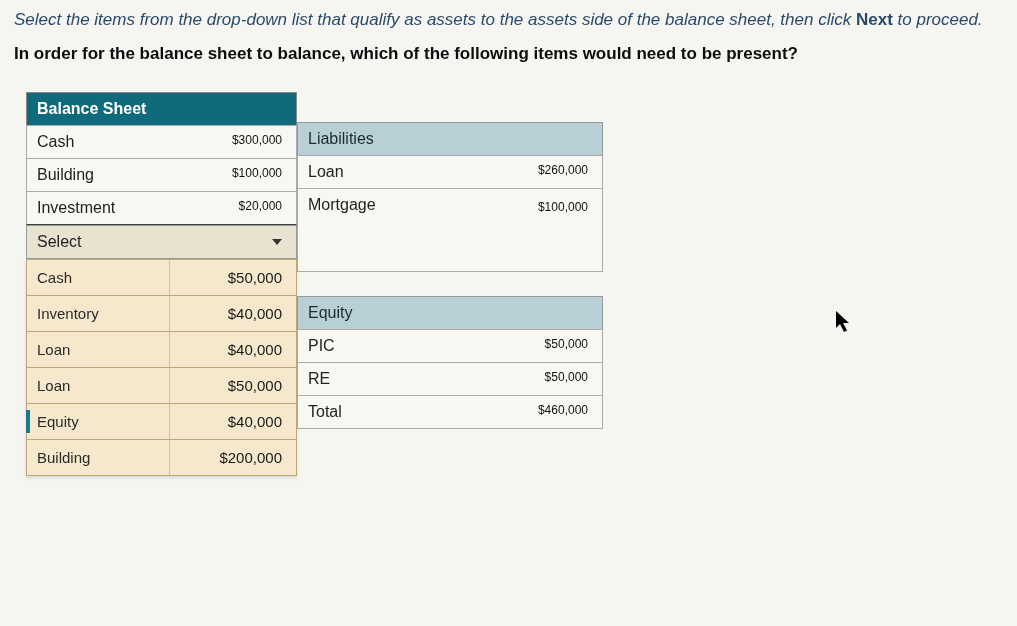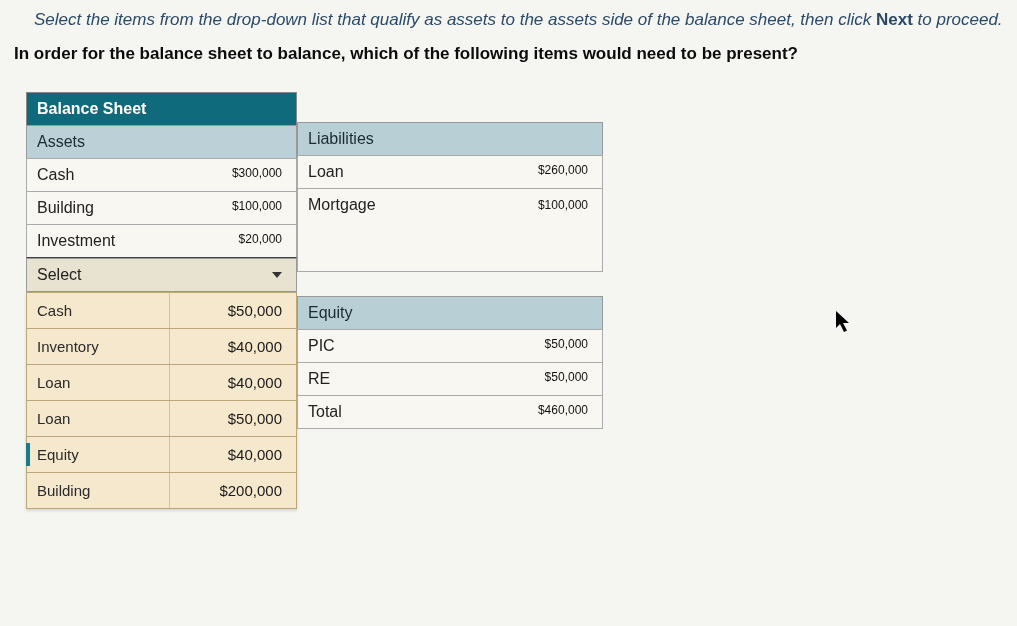--- a/index.html
+++ b/index.html
@@ -11,21 +11,20 @@
       height: 626px;
       color: #222;
       position: relative;
     }
     .instructions {
       font-size: 17px;
       font-style: italic;
       color: #2a4a6a;
       line-height: 1.4;
       margin-bottom: 12px;
-      margin-left: 20px;
     }
     .instructions b { font-style: normal; font-weight: bold; }
     .question {
       font-size: 17px;
       font-weight: bold;
       color: #0c0c0c;
       margin-bottom: 28px;
     }
     .sheet-area {
       display: flex;
@@ -139,21 +138,20 @@
 <p class="instructions">
   <span>Select the items from the drop-down list that qualify as assets to the assets side of the balance sheet, then click </span><b>Next</b><span> to proceed.</span>
 </p>
 
 <p class="question">In order for the balance sheet to balance, which of the following items would need to be present?</p>
 
 <div class="sheet-area">
 
   <div class="col-left">
     <div class="title-bar">Balance Sheet</div>
-    <div class="subhead">Assets</div>
     <div class="assets-block">
       <div class="row">
         <div class="cell-label">Cash</div>
         <div class="cell-value">$300,000</div>
       </div>
       <div class="row">
         <div class="cell-label">Building</div>
         <div class="cell-value">$100,000</div>
       </div>
       <div class="row" style="border-bottom:1px solid #404040;">
@@ -196,21 +194,21 @@
   </div>
 
   <div class="col-right">
     <div class="right-spacer-top"></div>
     <div class="liab-block">
       <div class="subhead">Liabilities</div>
       <div class="row">
         <div class="cell-label">Loan</div>
         <div class="cell-value">$260,000</div>
       </div>
-      <div class="row" style="border-bottom:1px solid #aaa; padding-bottom: 50px; align-items:center;">
+      <div class="row" style="border-bottom:1px solid #aaa; padding-bottom: 50px; align-items:flex-end;">
         <div class="cell-label">Mortgage</div>
         <div class="cell-value">$100,000</div>
       </div>
     </div>
 
     <div class="equity-block">
       <div class="subhead">Equity</div>
       <div class="row">
         <div class="cell-label">PIC</div>
         <div class="cell-value">$50,000</div>

